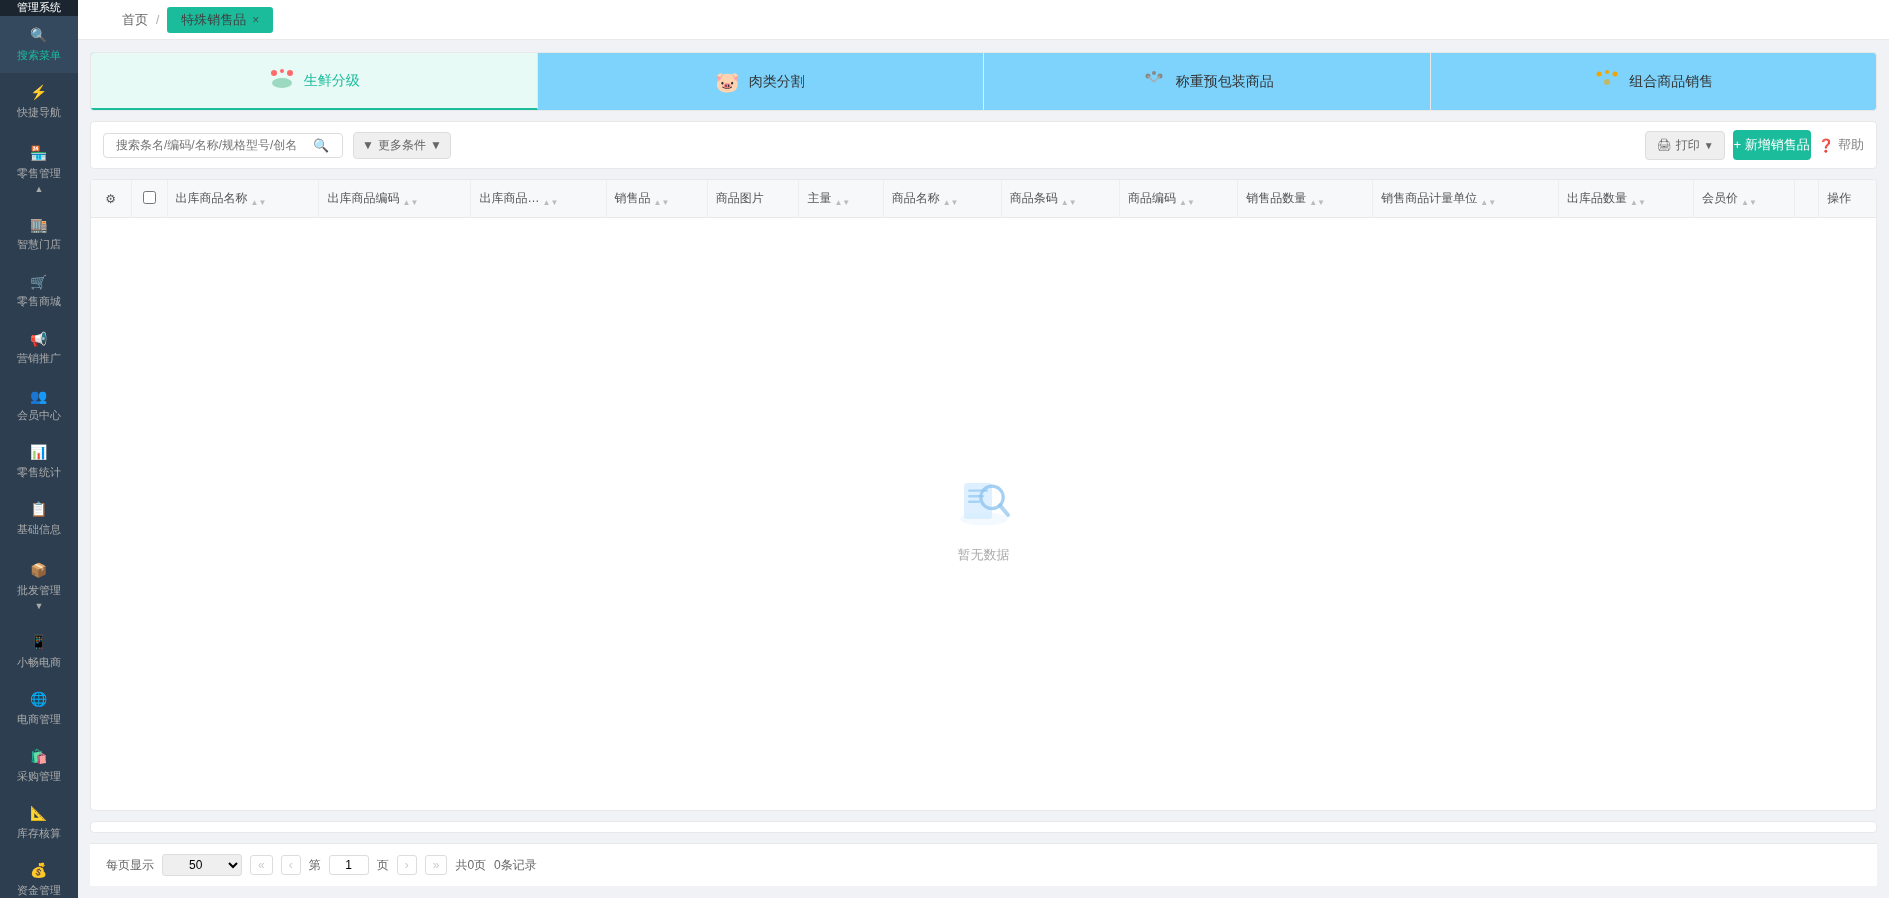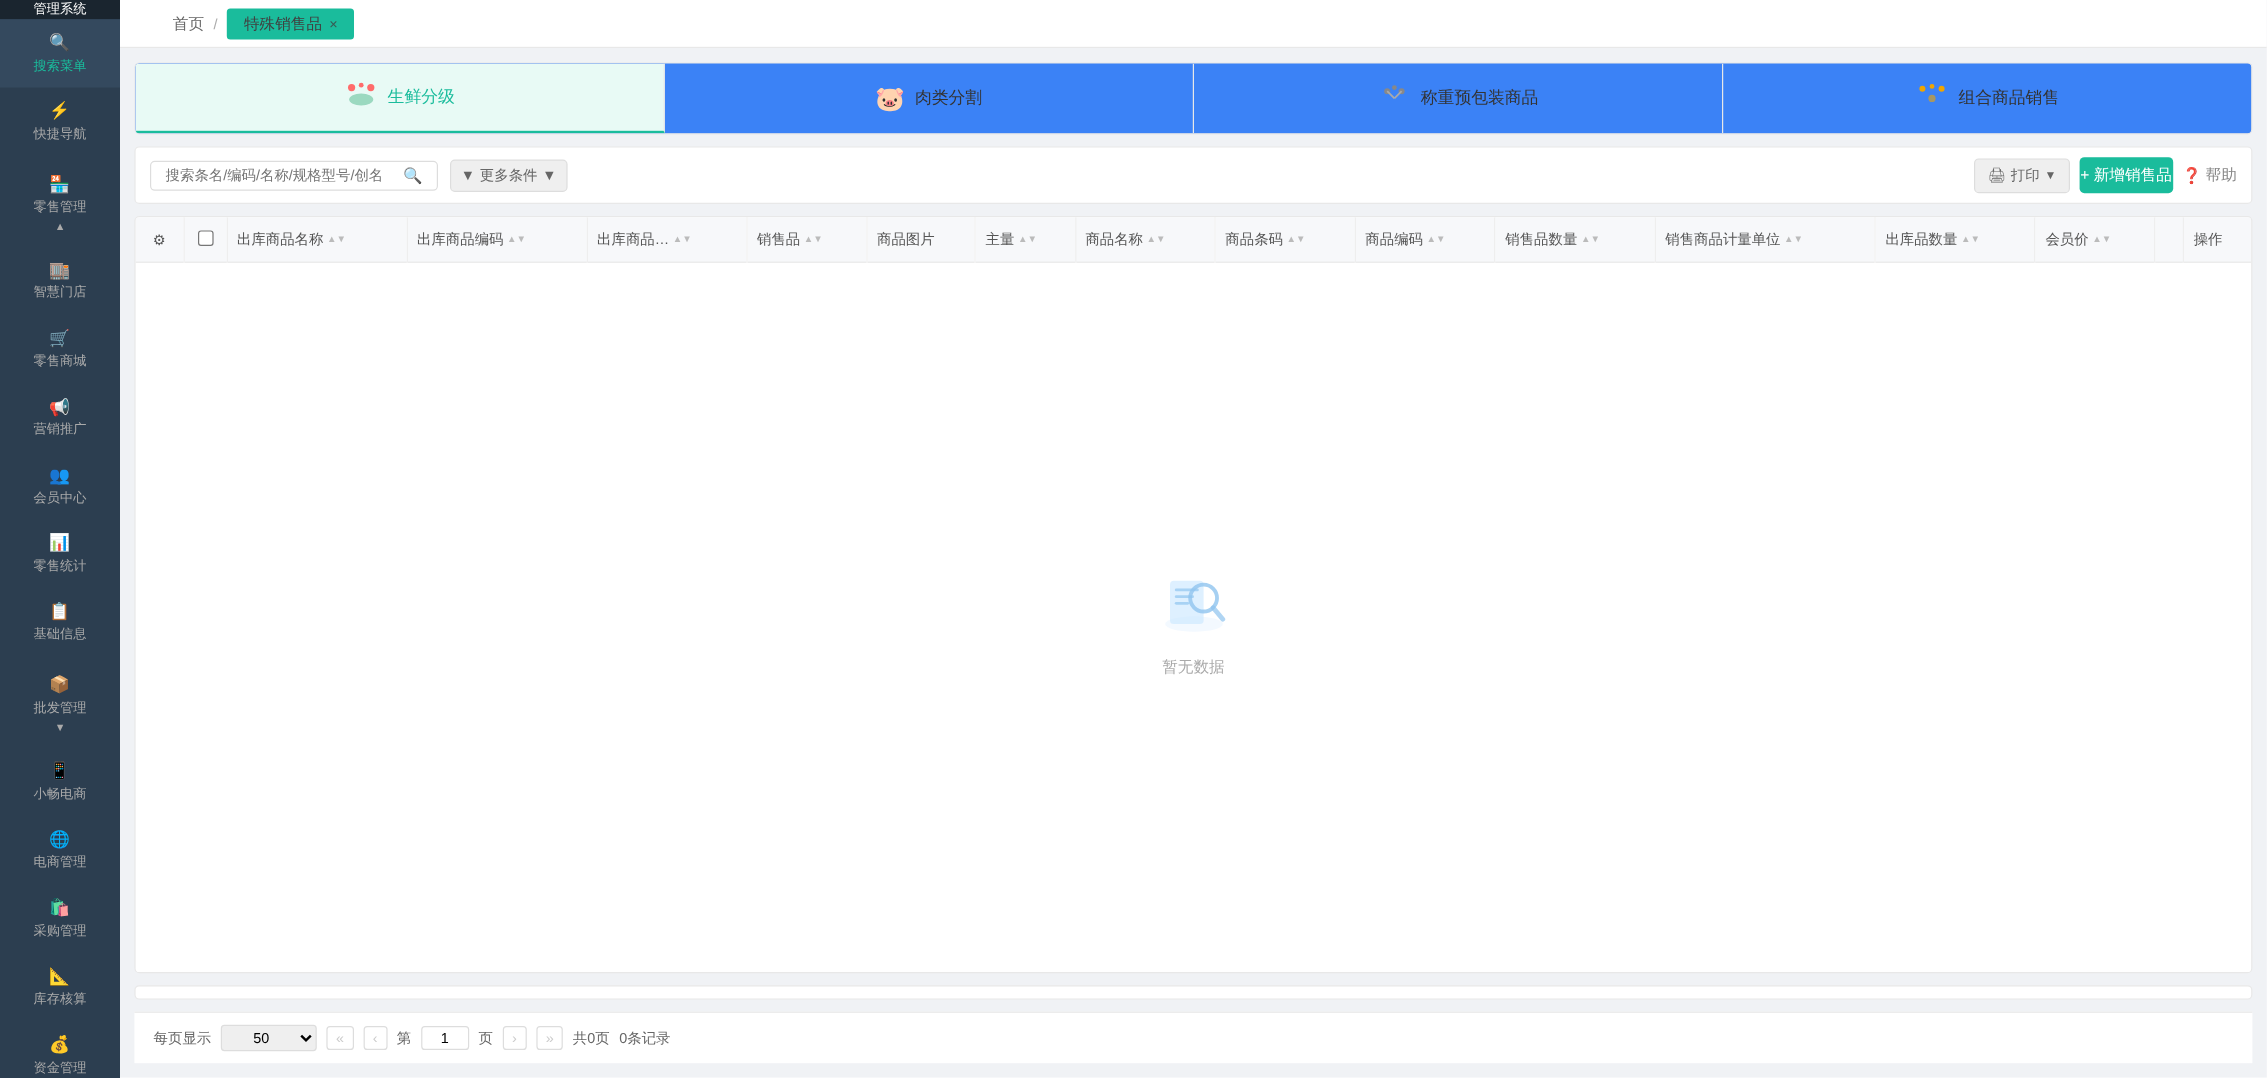--- a/index.html
+++ b/index.html
@@ -1,20 +1,20 @@
 <!DOCTYPE html>
 <html><head>
   <meta charset="utf-8">
   <style>
     * { margin: 0; padding: 0; box-sizing: border-box; }
     body { font-family: "Microsoft YaHei", "PingFang SC", sans-serif; font-size: 13px; background: #f0f2f5; display: flex; height: 898px; overflow: hidden; }
 
     
     .sidebar {
-      width: 100px;
+      width: 78px;
       background: #2c3e50;
       color: #ccc;
       display: flex;
       flex-direction: column;
       height: 100%;
       overflow-y: auto;
       flex-shrink: 0;
     }
     .sidebar-logo {
       height: 40px;
@@ -89,21 +89,21 @@
       padding: 12px;
       display: flex;
       flex-direction: column;
       gap: 10px;
     }
 
     
     .category-tabs {
       display: flex;
       gap: 0;
-      background: #3b82f6;
+      background: #7dd3fc;
       border: 1px solid #e8e8e8;
       border-radius: 4px;
       overflow: hidden;
     }
     .category-tab {
       flex: 1;
       display: flex;
       align-items: center;
       justify-content: center;
       gap: 8px;
@@ -233,21 +233,21 @@
       text-align: left;
       color: #555;
       font-weight: 500;
       white-space: nowrap;
       border-right: 1px solid #eee;
       position: relative;
     }
     thead th:last-child { border-right: none; }
     .th-sort {
       display: flex;
-      align-items: center;
+      align-items: flex-end;
       gap: 3px;
     }
     .sort-arrows {
       display: flex;
       flex-direction: column;
       font-size: 8px;
       color: #bbb;
       line-height: 1;
     }
     .th-gear {

